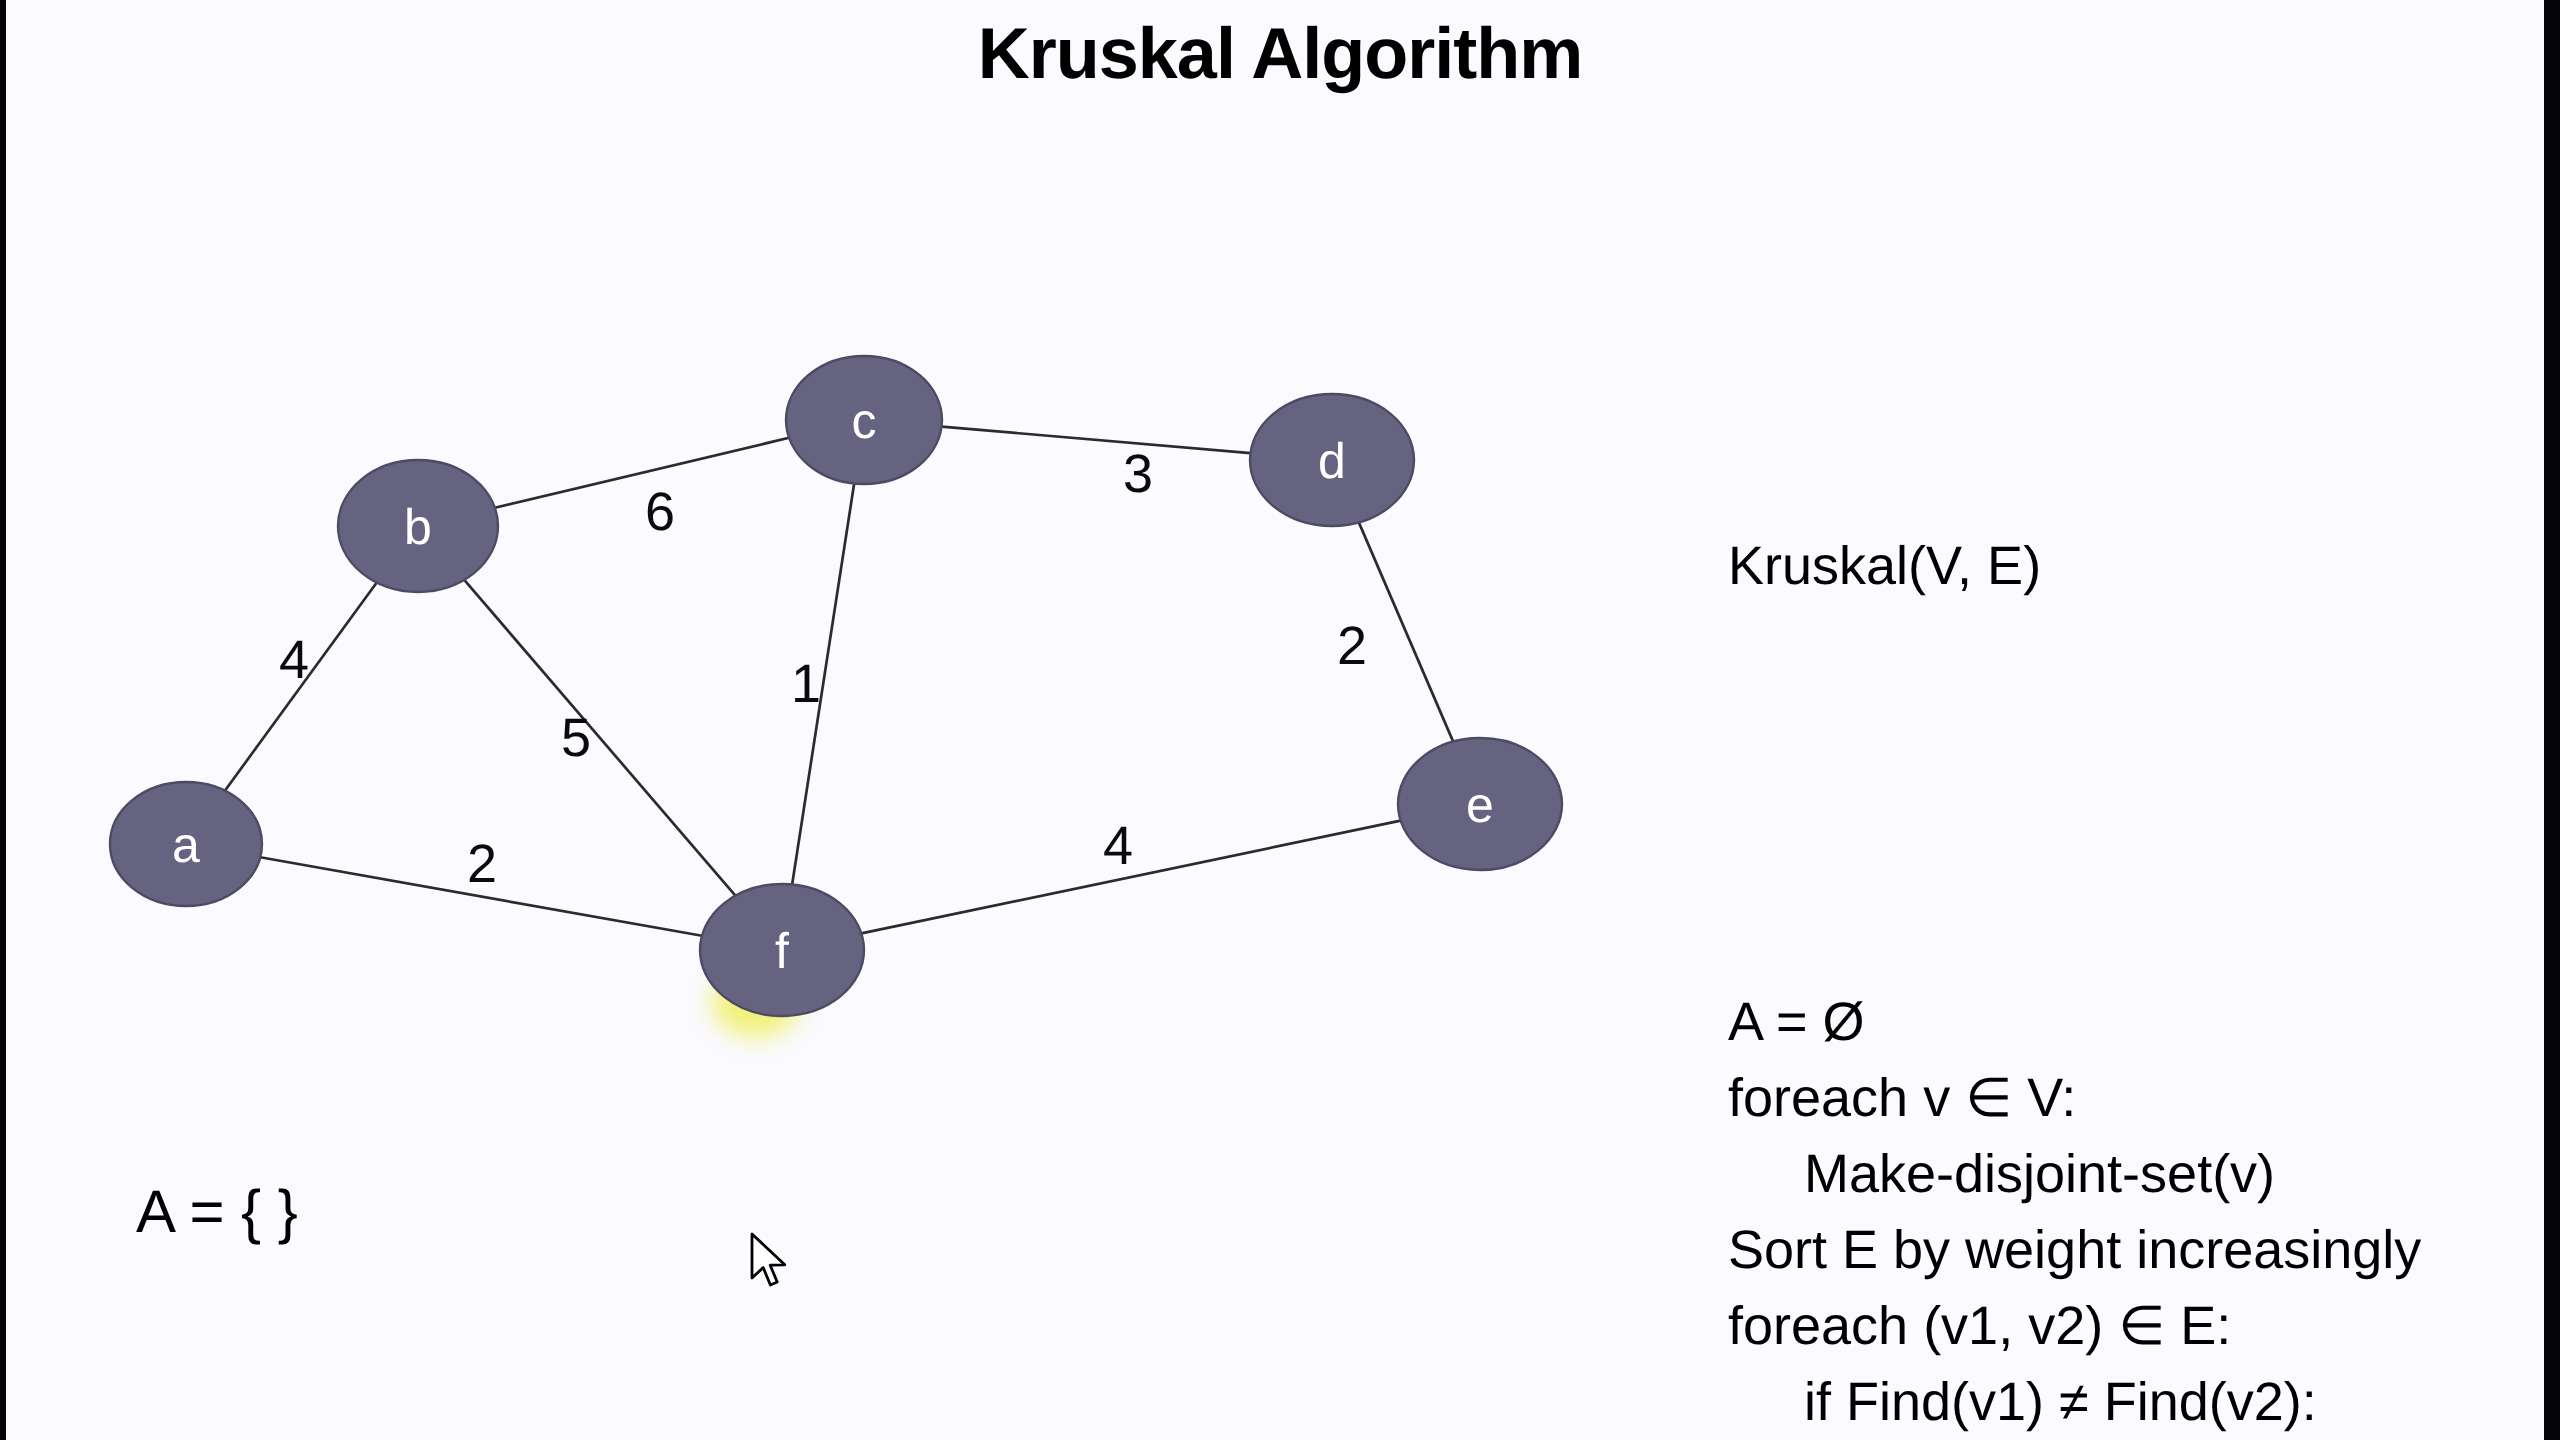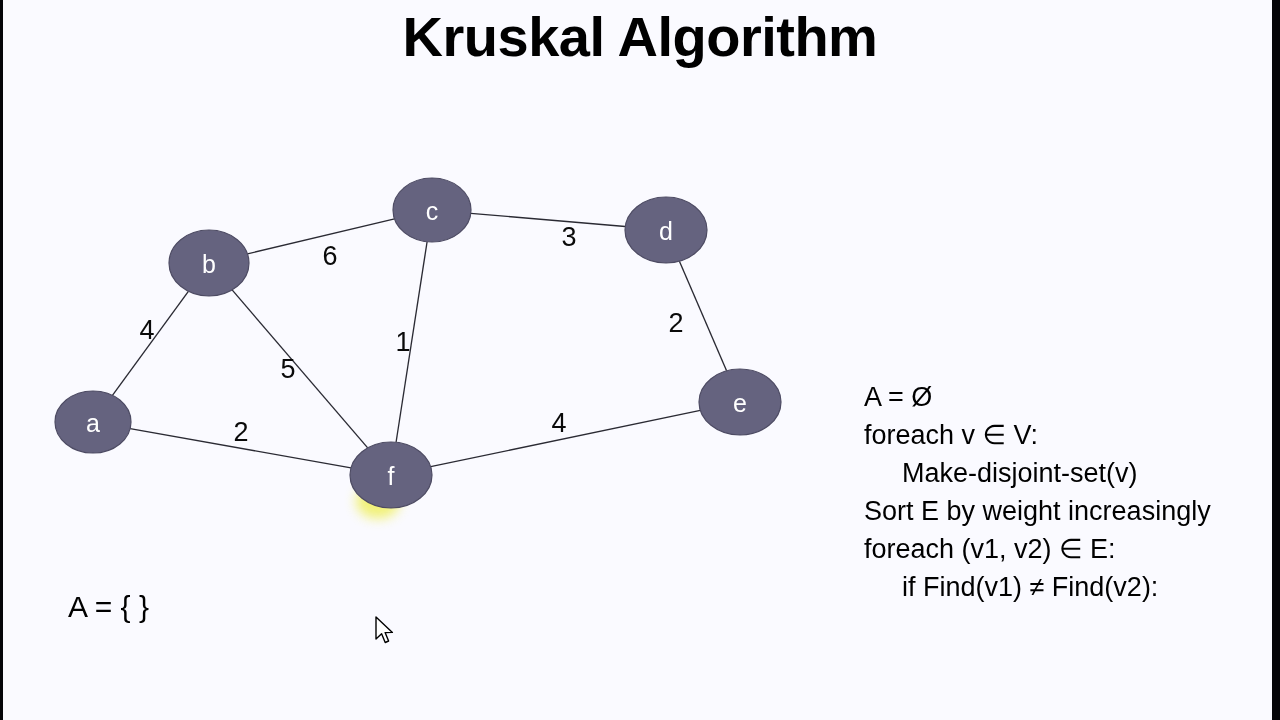--- a/index.html
+++ b/index.html
@@ -27,21 +27,21 @@
   .edge-bar.left  { left: 0;  width: 3px; }
   .edge-bar.right { right: 0; width: 8px; }
 
   
   #title {
     position: absolute;
     left: 0;
     right: 0;
     top: 8px;
     text-align: center;
-    font-size: 56px;
+    font-size: 36px;
     font-weight: bold;
     letter-spacing: -0.5px;
     line-height: 1.05;
     white-space: nowrap;
   }
 
   
   #graph-panel {
     position: absolute;
     left: 0;
@@ -184,17 +184,18 @@
     </svg>
 
     <svg id="mouse-cursor" viewBox="0 0 22 30" style="left: 374px; top: 496px;">
       <path d="M2,1 L2,23 L7.6,17.8 L11.2,26.5 L14.6,25.0 L11.1,16.6 L18.4,16.4 Z" fill="#ffffff" stroke="#000000" stroke-width="1.4" stroke-linejoin="round"></path>
     </svg>
   </div>
 
   <div id="result-line">A = { }</div>
 
   <div id="pseudocode">
+    <span class="code-line">Kruskal(V, E)</span>
     <span class="code-line gap"></span>
     <span id="pseudocode-lines"><span class="code-line">A = Ø</span><span class="code-line"><span class="kw">foreach</span> v ∈ V:</span><span class="code-line ind1">Make-disjoint-set(v)</span><span class="code-line">Sort E by weight increasingly</span><span class="code-line"><span class="kw">foreach</span> (v1, v2) ∈ E:</span><span class="code-line ind1"><span class="kw">if</span> Find(v1) ≠ Find(v2):</span></span>
   </div>
 
 </div>
 
 </body></html>

